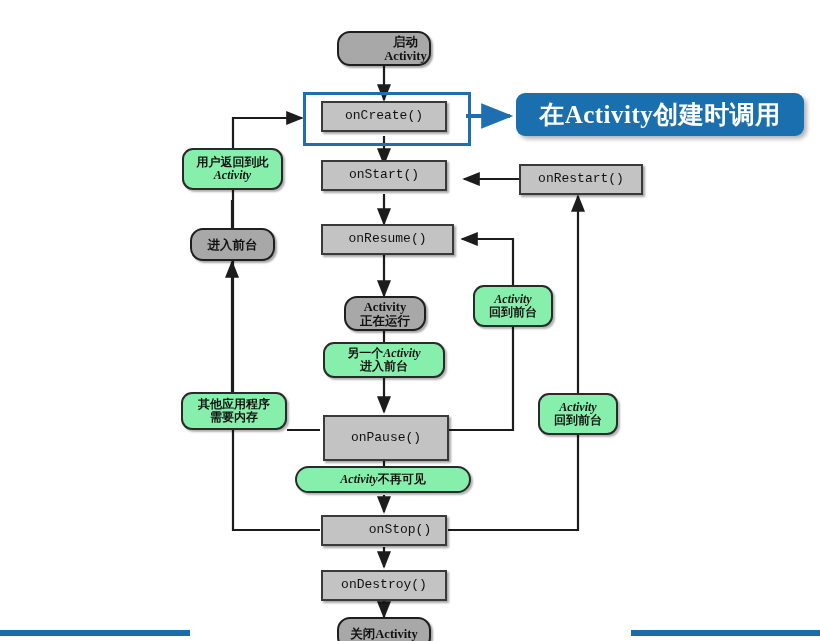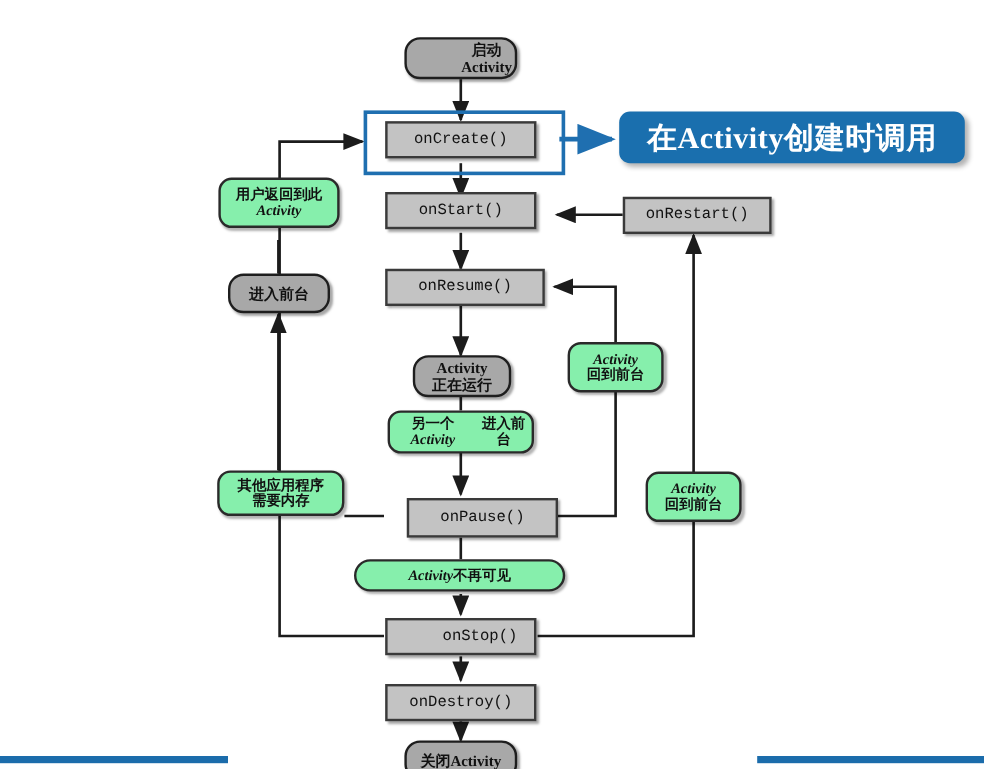--- a/index.html
+++ b/index.html
@@ -128,31 +128,31 @@
   <div class="node pill-dark" style="left:344px;top:296px;width:82px;height:35px;flex-direction:column;">
     <span class="ln2">Activity</span>
     <span class="ln2">正在运行</span>
   </div>
 
   <div class="node pill-white" style="left:473px;top:285px;width:80px;height:42px;flex-direction:column;">
     <span class="ln2 it">Activity</span>
     <span class="ln2">回到前台</span>
   </div>
 
-  <div class="node pill-white" style="left:323px;top:342px;width:122px;height:36px;flex-direction:row;">
+  <div class="node pill-white" style="left:323px;top:342px;width:122px;height:36px;flex-direction:column;">
     <span class="ln2"><span>另一个<i>Activity</i></span></span>
     <span class="ln2">进入前台</span>
   </div>
 
   <div class="node pill-white" style="left:181px;top:392px;width:106px;height:38px;flex-direction:column;">
     <span class="ln2">其他应用程序</span>
     <span class="ln2">需要内存</span>
   </div>
 
-  <div class="node m-box" style="left:339px;top:415px;width:126px;height:33px;">
+  <div class="node m-box" style="left:323px;top:415px;width:126px;height:46px;">
     <span>onPause()</span>
   </div>
 
   <div class="node pill-white" style="left:538px;top:393px;width:80px;height:42px;flex-direction:column;">
     <span class="ln2 it">Activity</span>
     <span class="ln2">回到前台</span>
   </div>
 
   <div class="node pill-white stadium" style="left:295px;top:466px;width:176px;height:27px;">
     <span><i>Activity</i>不再可见</span>

